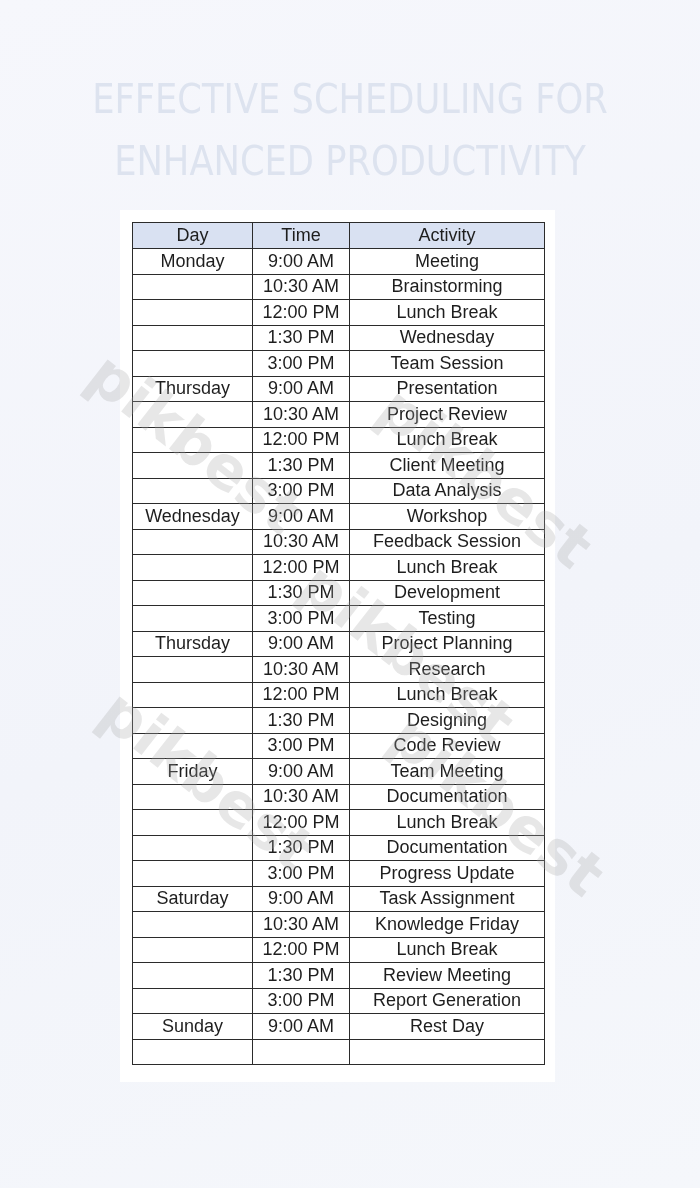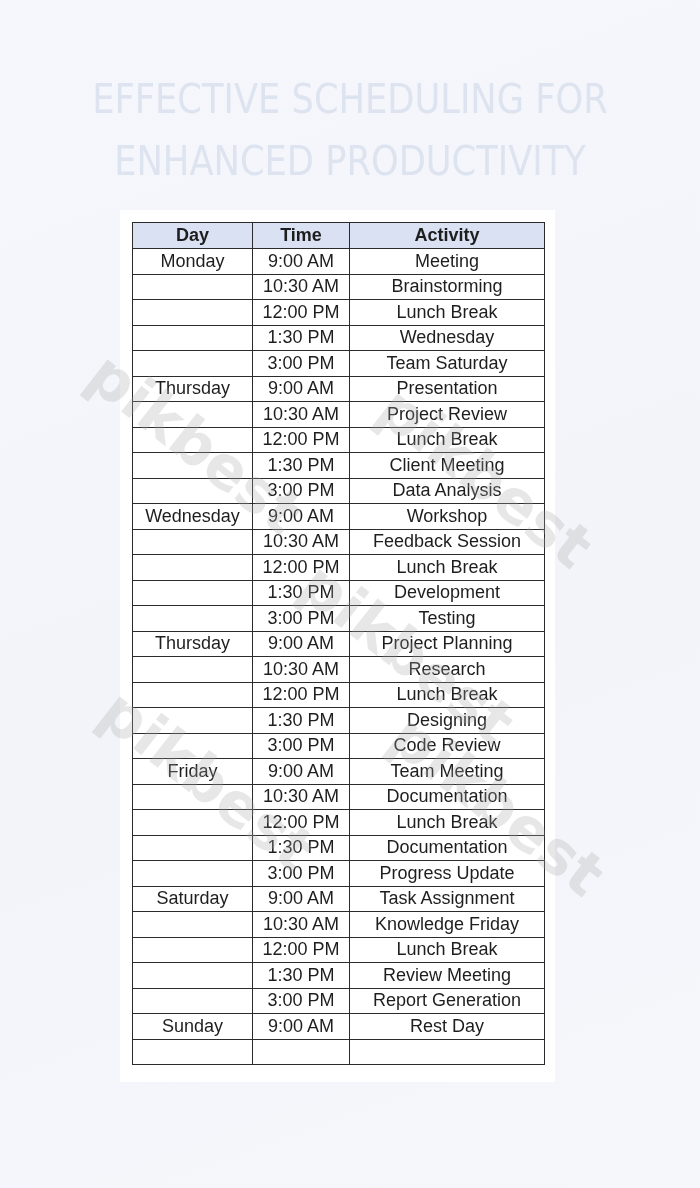--- a/index.html
+++ b/index.html
@@ -26,21 +26,21 @@
       border-collapse: collapse; width: 412px;
       table-layout: fixed;
     }
     table.schedule th, table.schedule td {
       border: 1.2px solid #2b2b2b;
       text-align: center; padding: 0; height: 24.5px;
       font-size: 18px; color: #1e1e1e; white-space: nowrap; overflow: hidden;
       font-family: "Liberation Sans", "DejaVu Sans", sans-serif;
     }
     table.schedule th {
-      background: #d9e1f2; font-weight: bold; height: 25px;
+      background: #d9e1f2; font-weight: normal; height: 25px;
     }
     col.c-day { width: 120px; }
     col.c-time { width: 97px; }
     col.c-act { width: 195px; }
     .watermark {
       position: absolute; color: rgba(170,170,170,0.28);
       font-size: 60px; font-weight: bold; pointer-events: none;
       font-family: "DejaVu Sans", sans-serif;
       transform-origin: 0 0;
     }
@@ -85,21 +85,21 @@
         <td>Lunch Break</td>
       </tr>
       <tr>
         <td></td>
         <td>1:30 PM</td>
         <td>Wednesday</td>
       </tr>
       <tr>
         <td></td>
         <td>3:00 PM</td>
-        <td>Team Saturday</td>
+        <td>Team Session</td>
       </tr>
       <tr>
         <td>Thursday</td>
         <td>9:00 AM</td>
         <td>Presentation</td>
       </tr>
       <tr>
         <td></td>
         <td>10:30 AM</td>
         <td>Project Review</td>

